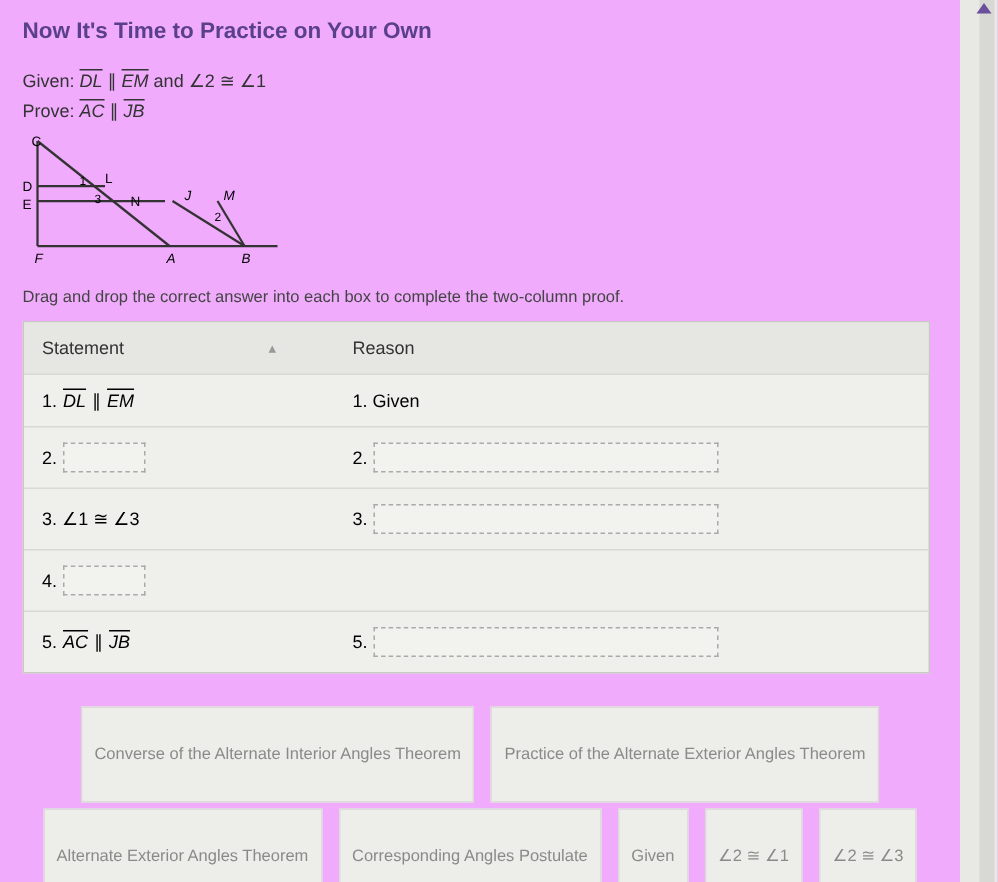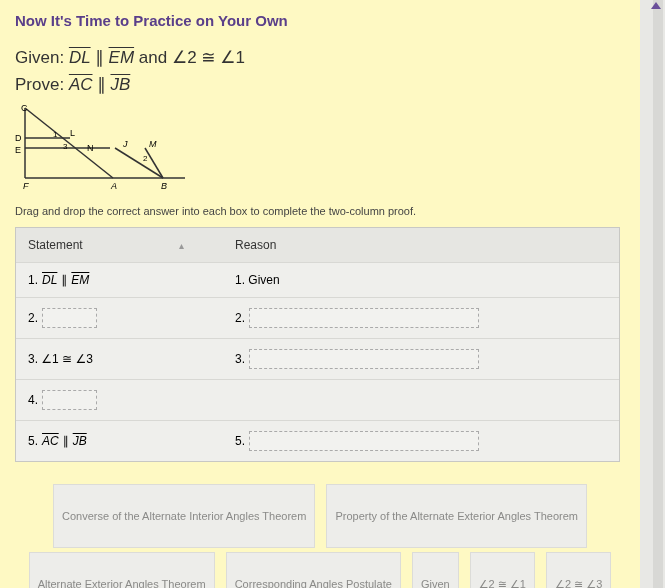--- a/index.html
+++ b/index.html
@@ -5,21 +5,21 @@
   * { box-sizing: border-box; margin: 0; padding: 0; }
   body {
     font-family: Arial, sans-serif;
     background: #e8e8e5;
     width: 665px;
     height: 588px;
     overflow: hidden;
     position: relative;
   }
   .page {
-    background: #fef9c3;
+    background: #f0abfc;
     width: 640px;
     height: 588px;
     padding: 12px 15px;
     position: relative;
   }
   .scrollbar {
     position: absolute;
     right: 2px;
     top: 0;
     width: 10px;
@@ -34,21 +34,21 @@
     border-left: 5px solid transparent;
     border-right: 5px solid transparent;
     border-bottom: 7px solid #6a4f9a;
   }
   h2 {
     color: #5a3f8a;
     font-size: 15px;
     font-weight: bold;
     margin-bottom: 18px;
   }
-  .line { font-size: 17px; color: #333; margin-bottom: 6px; }
+  .line { font-size: 12px; color: #333; margin-bottom: 6px; }
   .seg { text-decoration: overline; font-style: italic; }
   .diagram { margin: 8px 0 8px 0; }
   .instr { font-size: 11px; color: #444; margin: 6px 0 10px 0; }
   .proof-table {
     border: 1px solid #c8c8c4;
     background: #efefec;
     width: 605px;
     font-size: 12px;
   }
   .proof-row { display: flex; border-bottom: 1px solid #d8d8d4; gap: 27px; }
@@ -182,21 +182,21 @@
       </div>
       <div class="col-re">
         <span>5.</span>
         <span class="dropbox wide"></span>
       </div>
     </div>
   </div>
 
   <div class="answers">
     <span class="chip">Converse of the Alternate Interior Angles Theorem</span>
-    <span class="chip">Property of the Alternate Exterior Angles Theorem</span><br>
+    <span class="chip">Practice of the Alternate Exterior Angles Theorem</span><br>
     <span class="chip">Alternate Exterior Angles Theorem</span>
     <span class="chip">Corresponding Angles Postulate</span>
     <span class="chip">Given</span>
     <span class="chip">∠2 ≅ ∠1</span>
     <span class="chip">∠2 ≅ ∠3</span>
   </div>
 </div>
 
 <div class="scrollbar"></div>
 <div class="scroll-triangle-up"></div>

